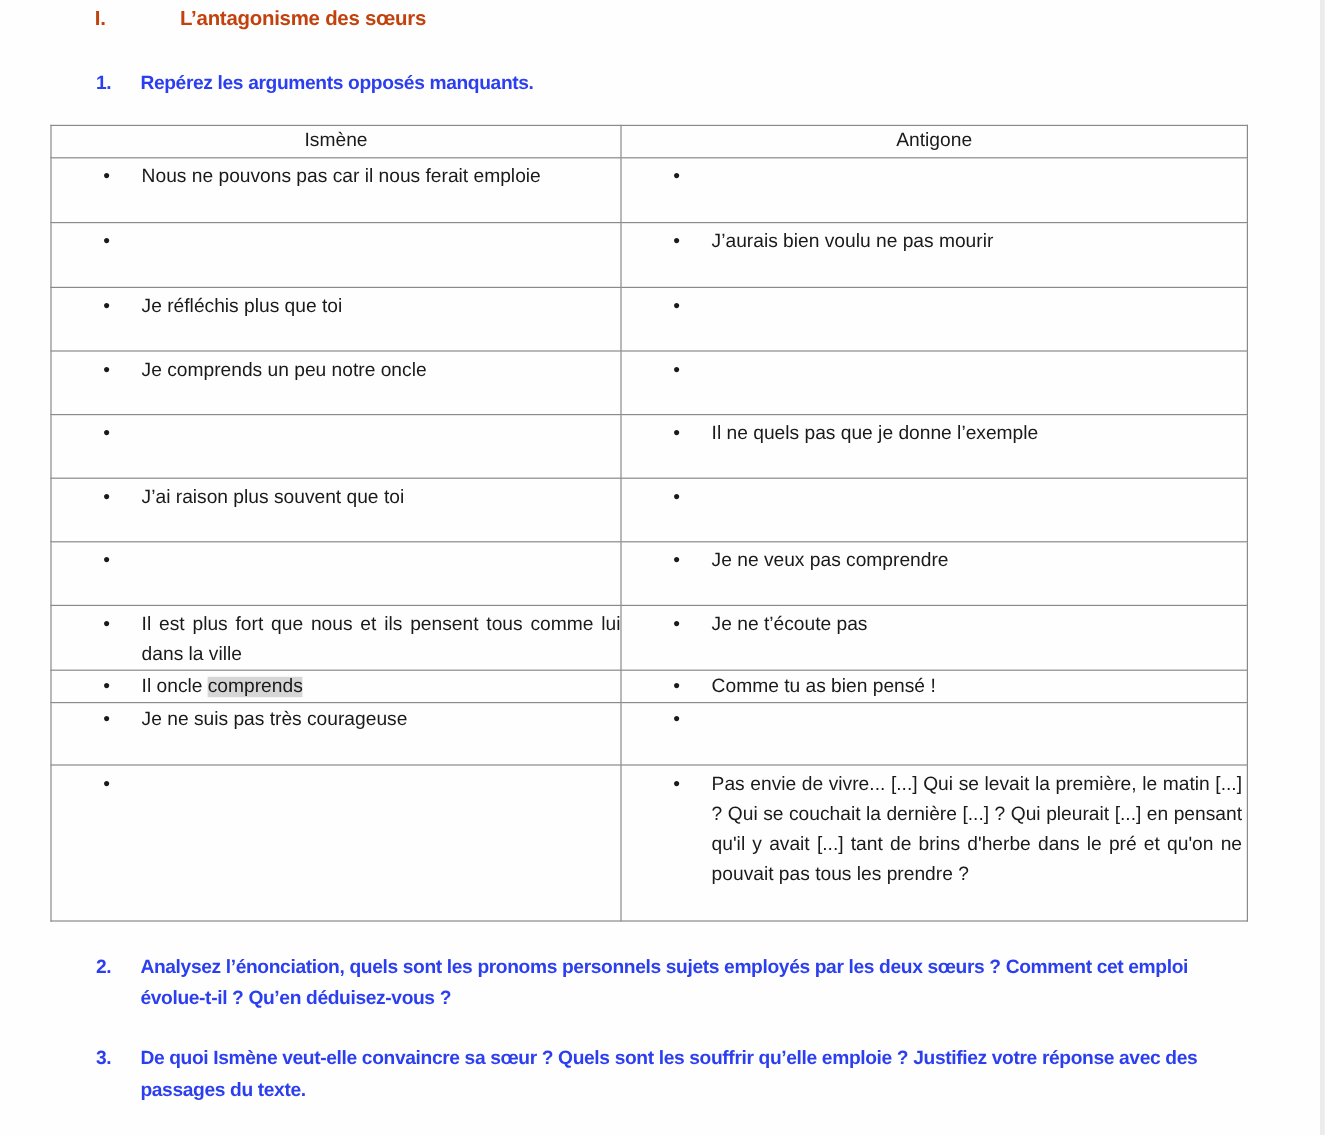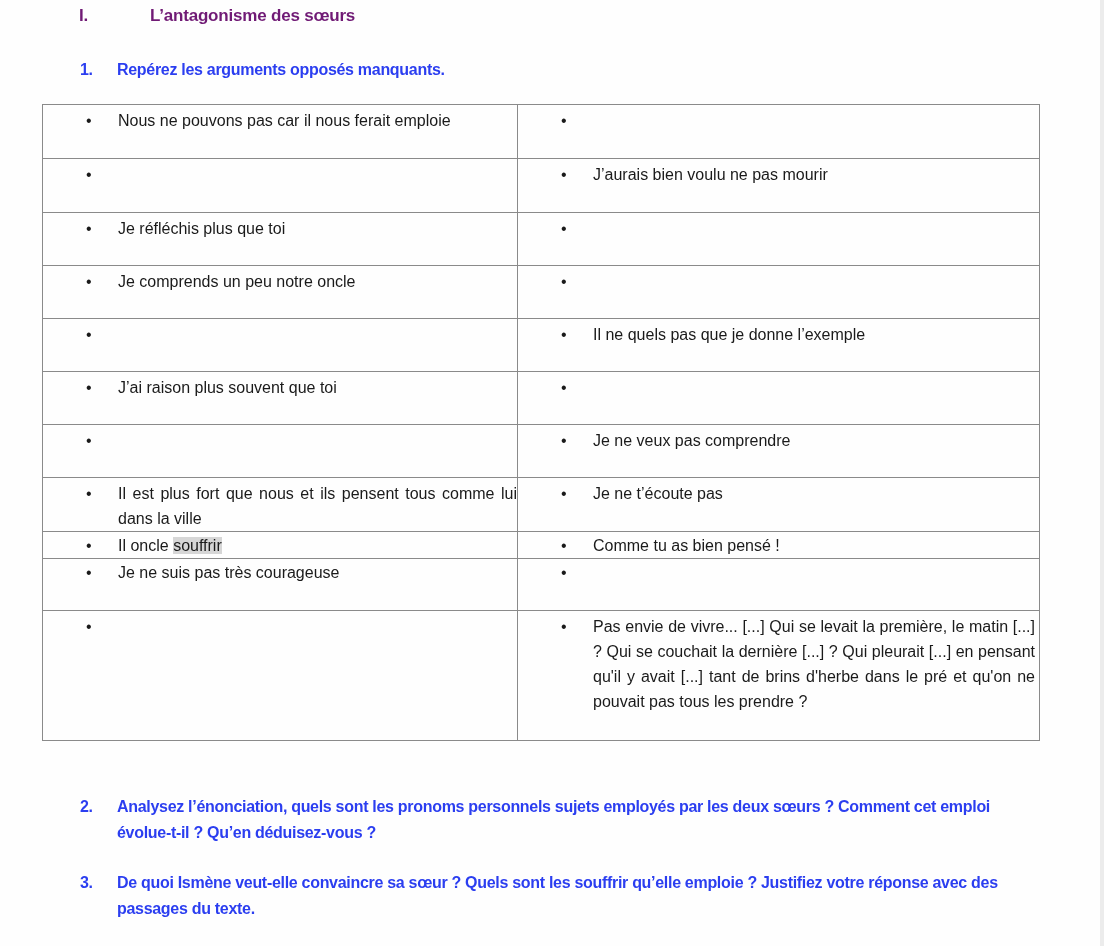--- a/index.html
+++ b/index.html
@@ -6,21 +6,21 @@
   body {
     width: 1104px; height: 946px; position: relative; overflow: hidden;
     background: #fefefe;
     font-family: "Liberation Sans", "DejaVu Sans", sans-serif;
     color: #1a1a1a;
   }
   .right-strip { position: absolute; top: 0; right: 0; width: 4px; height: 946px; background: #ececec; }
 
   .section-heading {
     position: absolute; top: 6px; left: 79px;
-    color: #701a75; font-weight: bold; font-size: 17px; letter-spacing: -0.2px;
+    color: #c2410c; font-weight: bold; font-size: 17px; letter-spacing: -0.2px;
   }
   .section-heading .num { display: inline-block; width: 71px; }
 
   .question {
     position: absolute; left: 80px; color: #2b3ef0; font-weight: bold;
     font-size: 16px; line-height: 26px; letter-spacing: -0.3px; width: 960px;
   }
   .question .qnum { position: absolute; left: 0; top: 0; }
   .question .qtext { display: block; margin-left: 37px; }
   .q1 { top: 57px; }
@@ -63,20 +63,24 @@
   <span class="qnum">1.</span>
   <span class="qtext">Repérez les arguments opposés manquants.</span>
 </div>
 
 <table class="args">
   <colgroup>
       <col class="c1">
       <col class="c2">
     </colgroup>
   <tbody>
+      <tr>
+    <th>Ismène</th>
+    <th>Antigone</th>
+  </tr>
 
   <tr class="h54">
     <td>
           <div class="cell"><span class="bullet">•</span><span>Nous ne pouvons pas car il nous ferait emploie</span></div>
         </td>
     <td>
           <div class="cell right"><span class="bullet">•</span><span></span></div>
         </td>
   </tr>
 
@@ -138,21 +142,21 @@
     <td>
           <div class="cell"><span class="bullet">•</span><span>Il est plus fort que nous et ils pensent tous comme lui dans la ville</span></div>
         </td>
     <td>
           <div class="cell right"><span class="bullet">•</span><span>Je ne t’écoute pas</span></div>
         </td>
   </tr>
 
   <tr class="h27">
     <td>
-          <div class="cell" style="padding-top:1px"><span class="bullet" style="top:1px">•</span><span>Il oncle </span><span class="hl">souffrir</span></div>
+          <div class="cell" style="padding-top:1px"><span class="bullet" style="top:1px">•</span><span>Il oncle </span><span class="hl">comprends</span></div>
         </td>
     <td>
           <div class="cell right" style="padding-top:1px"><span class="bullet" style="top:1px">•</span><span>Comme tu as bien pensé !</span></div>
         </td>
   </tr>
 
   <tr class="h52">
     <td>
           <div class="cell" style="padding-top:1px"><span class="bullet" style="top:1px">•</span><span>Je ne suis pas très courageuse</span></div>
         </td>

